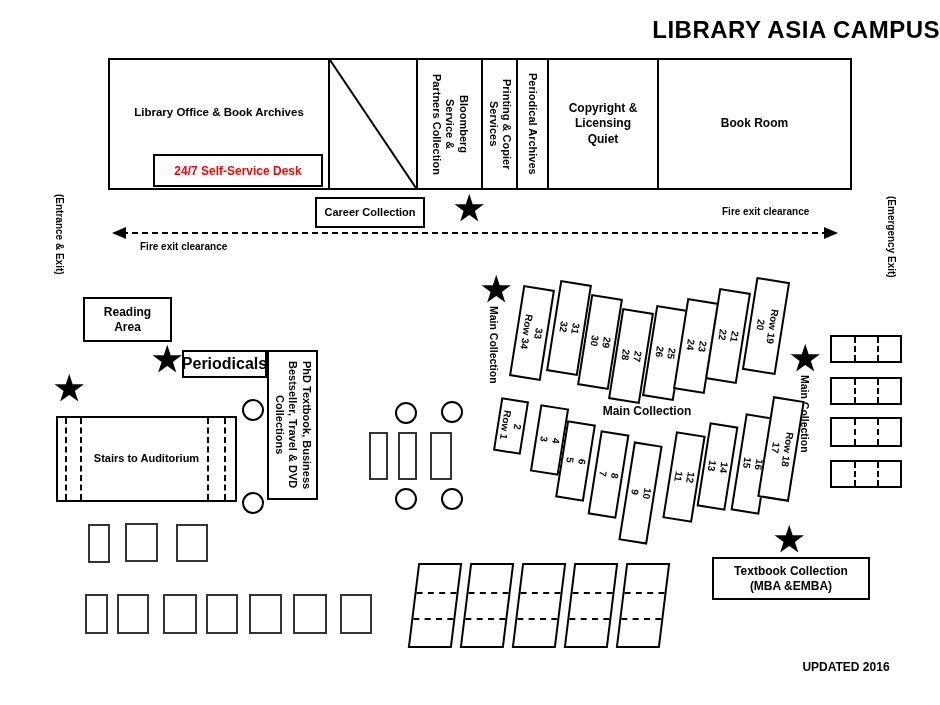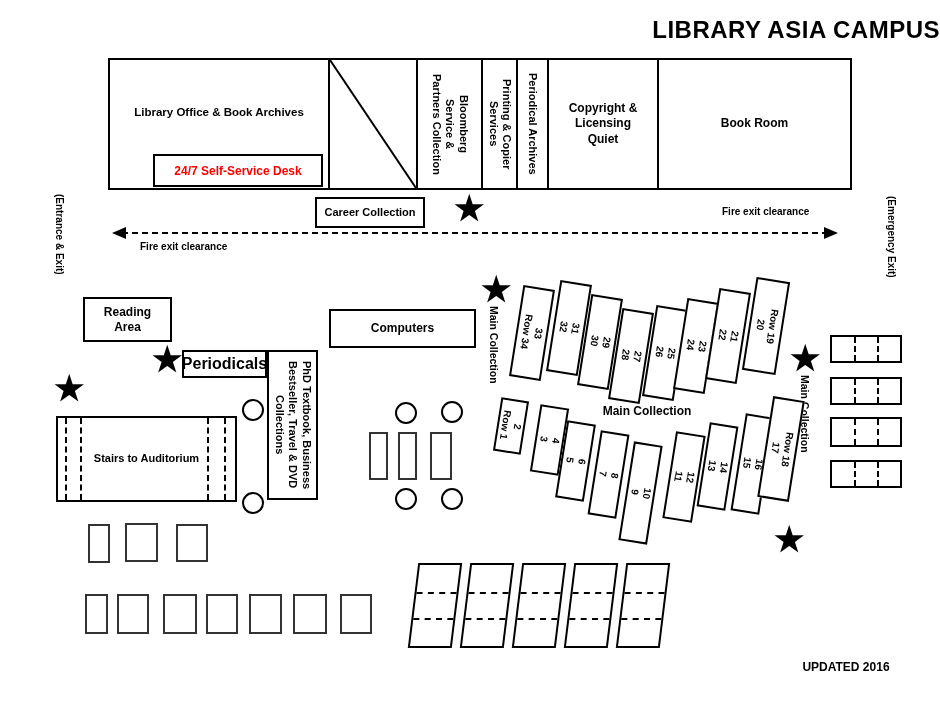--- a/index.html
+++ b/index.html
@@ -130,23 +130,20 @@
   <div class="box" style="left:267px;top:350px;width:51px;height:150px">
     <div class="vtext roomv">
       <div>PhD Textbook, Business</div>
       <div>Bestseller, Travel &amp; DVD</div>
       <div>Collections</div>
     </div>
   </div>
   <div class="circ" style="left:242px;top:399px;width:22px;height:22px"></div>
   <div class="circ" style="left:242px;top:492px;width:22px;height:22px"></div>
 
-  <div class="box" style="left:329px;top:309px;width:147px;height:39px;font-size:12px">
-    <span>Computers</span>
-  </div>
   <div class="circ" style="left:395px;top:402px;width:22px;height:22px"></div>
   <div class="circ" style="left:441px;top:401px;width:22px;height:22px"></div>
   <div class="furn" style="left:369px;top:432px;width:19px;height:48px"></div>
   <div class="furn" style="left:398px;top:432px;width:19px;height:48px"></div>
   <div class="furn" style="left:430px;top:432px;width:22px;height:48px"></div>
   <div class="circ" style="left:395px;top:488px;width:22px;height:22px"></div>
   <div class="circ" style="left:441px;top:488px;width:22px;height:22px"></div>
 
   <div class="star" style="left:481px;top:274px">★</div>
   <div class="vlabel" style="left:488px;top:306px;height:95px;font-size:10.5px">Main Collection</div>
@@ -301,16 +298,22 @@
   <div class="para" style="left:569px;top:563px;width:44px;height:85px">
       <i class="dashh" style="top:33%"></i>
       <i class="dashh" style="top:66%"></i>
     </div>
   <div class="para" style="left:621px;top:563px;width:44px;height:85px">
       <i class="dashh" style="top:33%"></i>
       <i class="dashh" style="top:66%"></i>
     </div>
 
   <div class="star" style="left:774px;top:524px">★</div>
+  <div class="box" style="left:712px;top:557px;width:158px;height:43px;font-size:12px">
+    <div>
+        <div>Textbook Collection</div>
+        <div>(MBA &amp;EMBA)</div>
+      </div>
+  </div>
 
   <div id="updated">UPDATED 2016</div>
 
 </div>
 
 </body></html>

